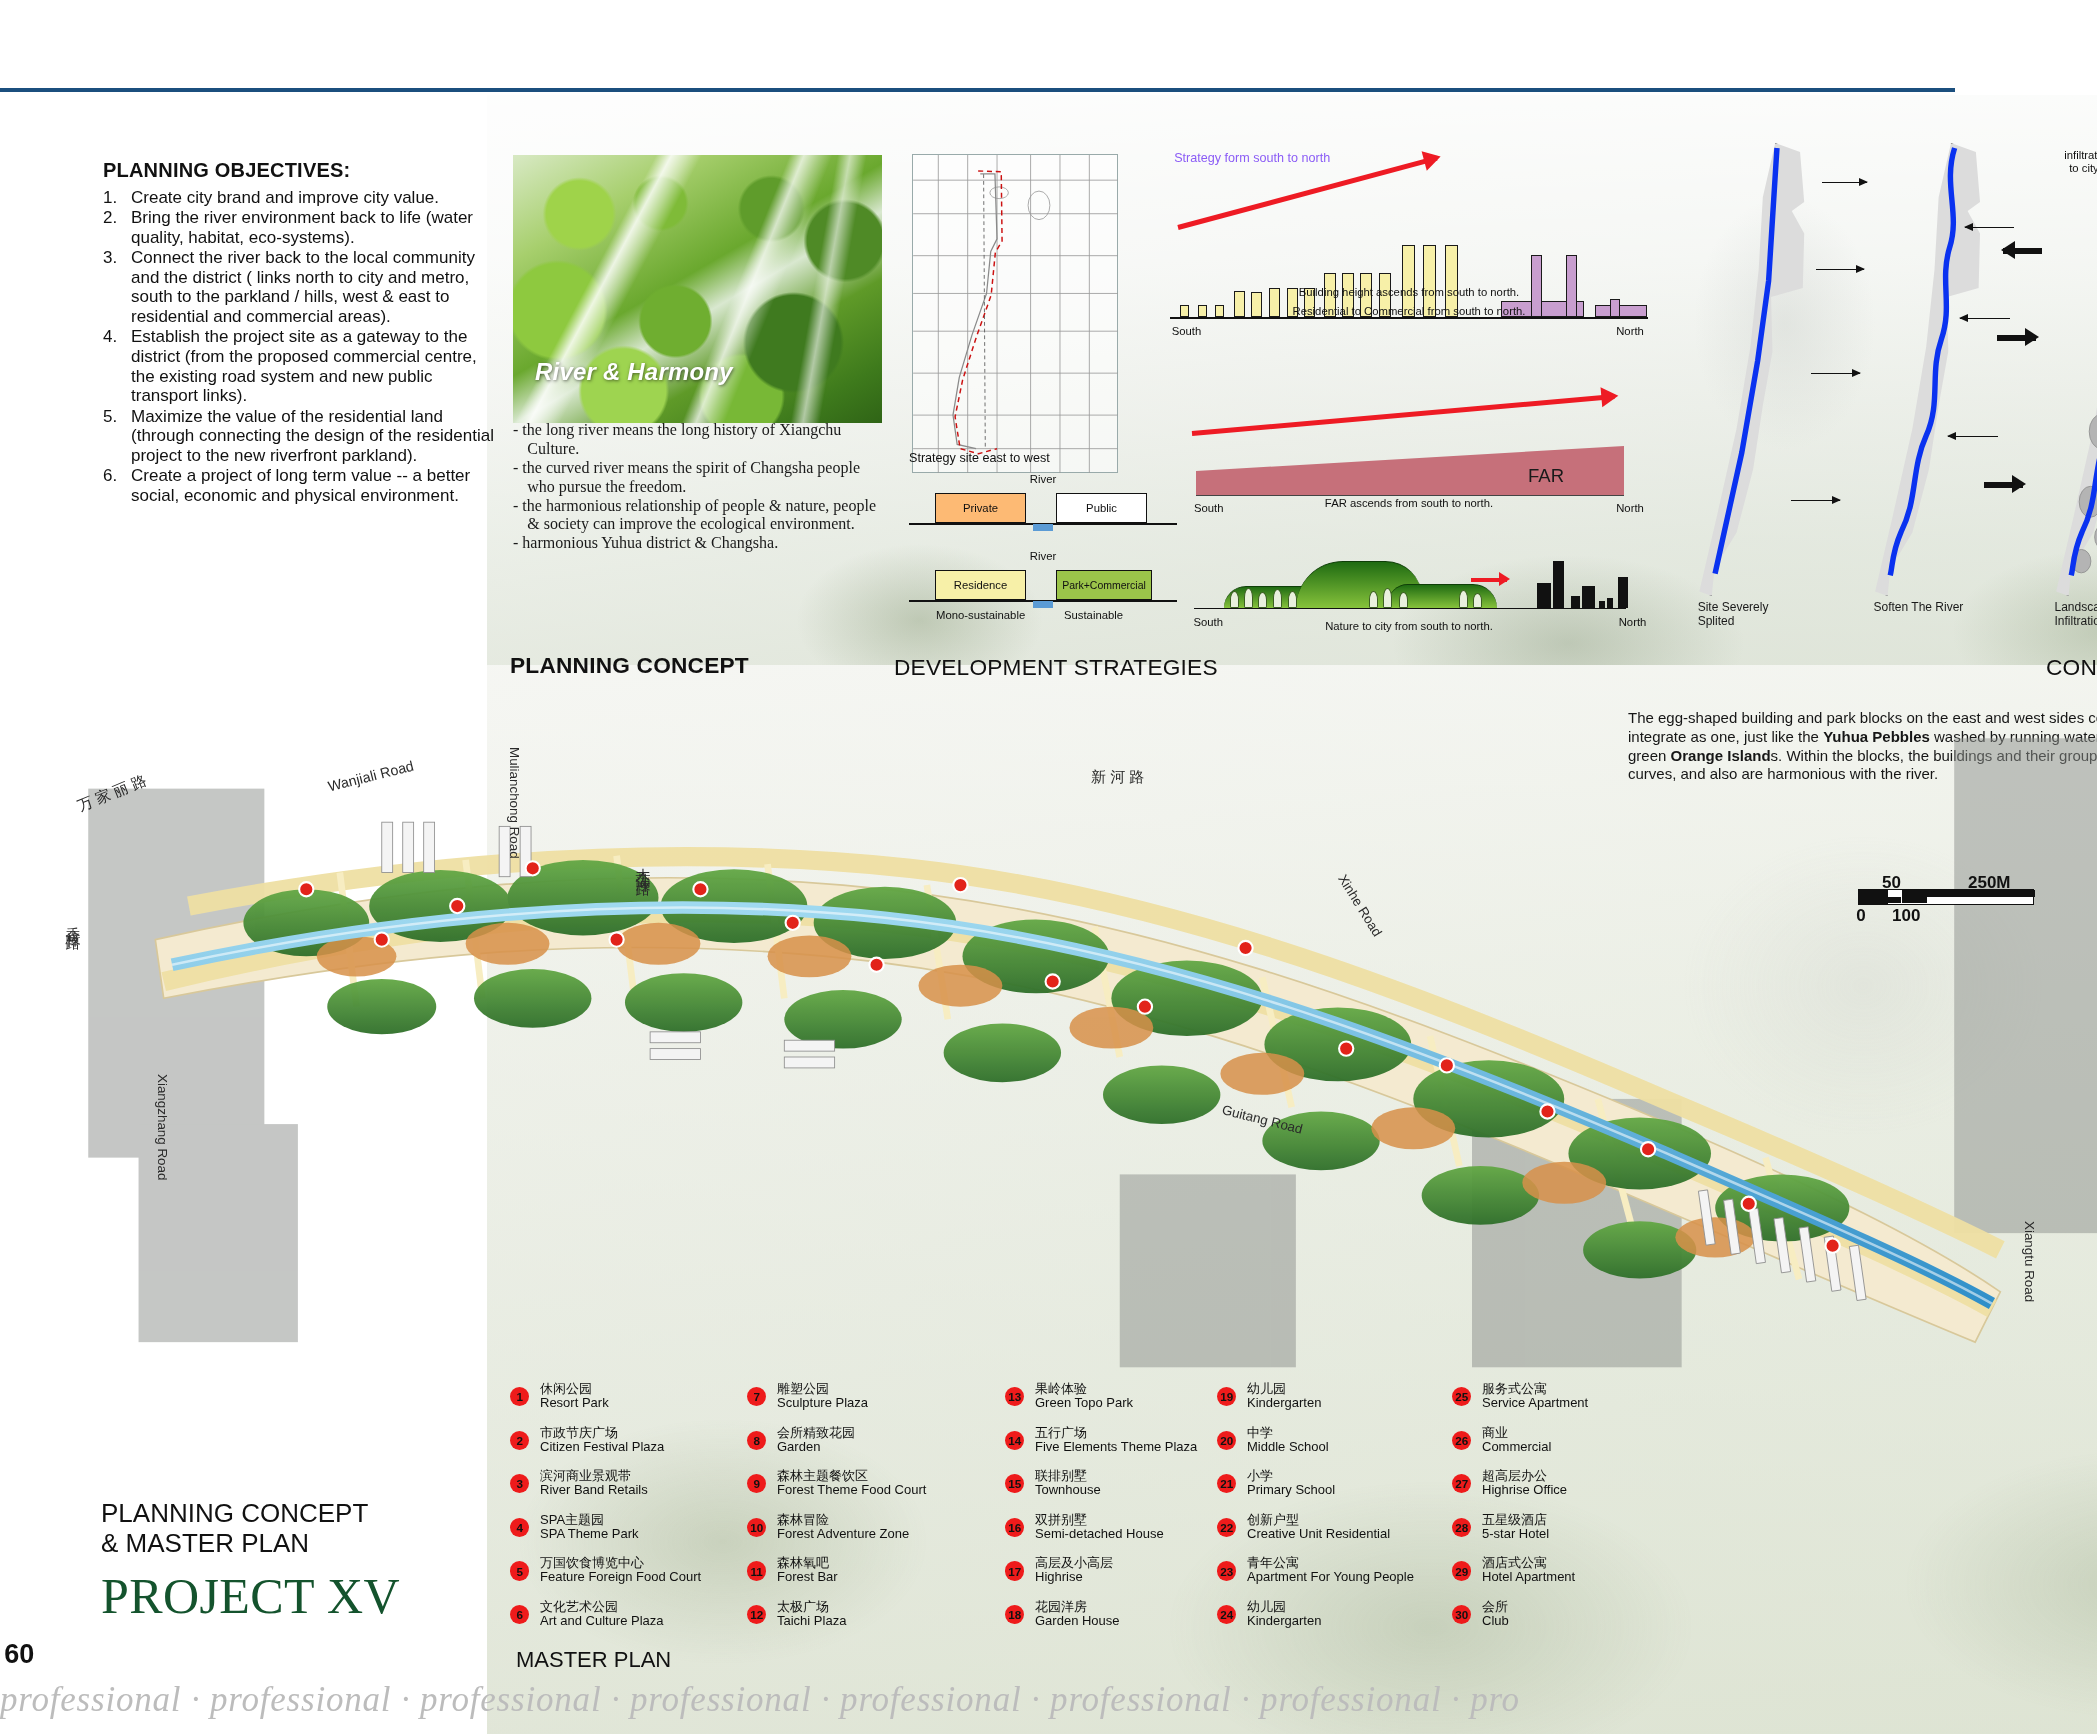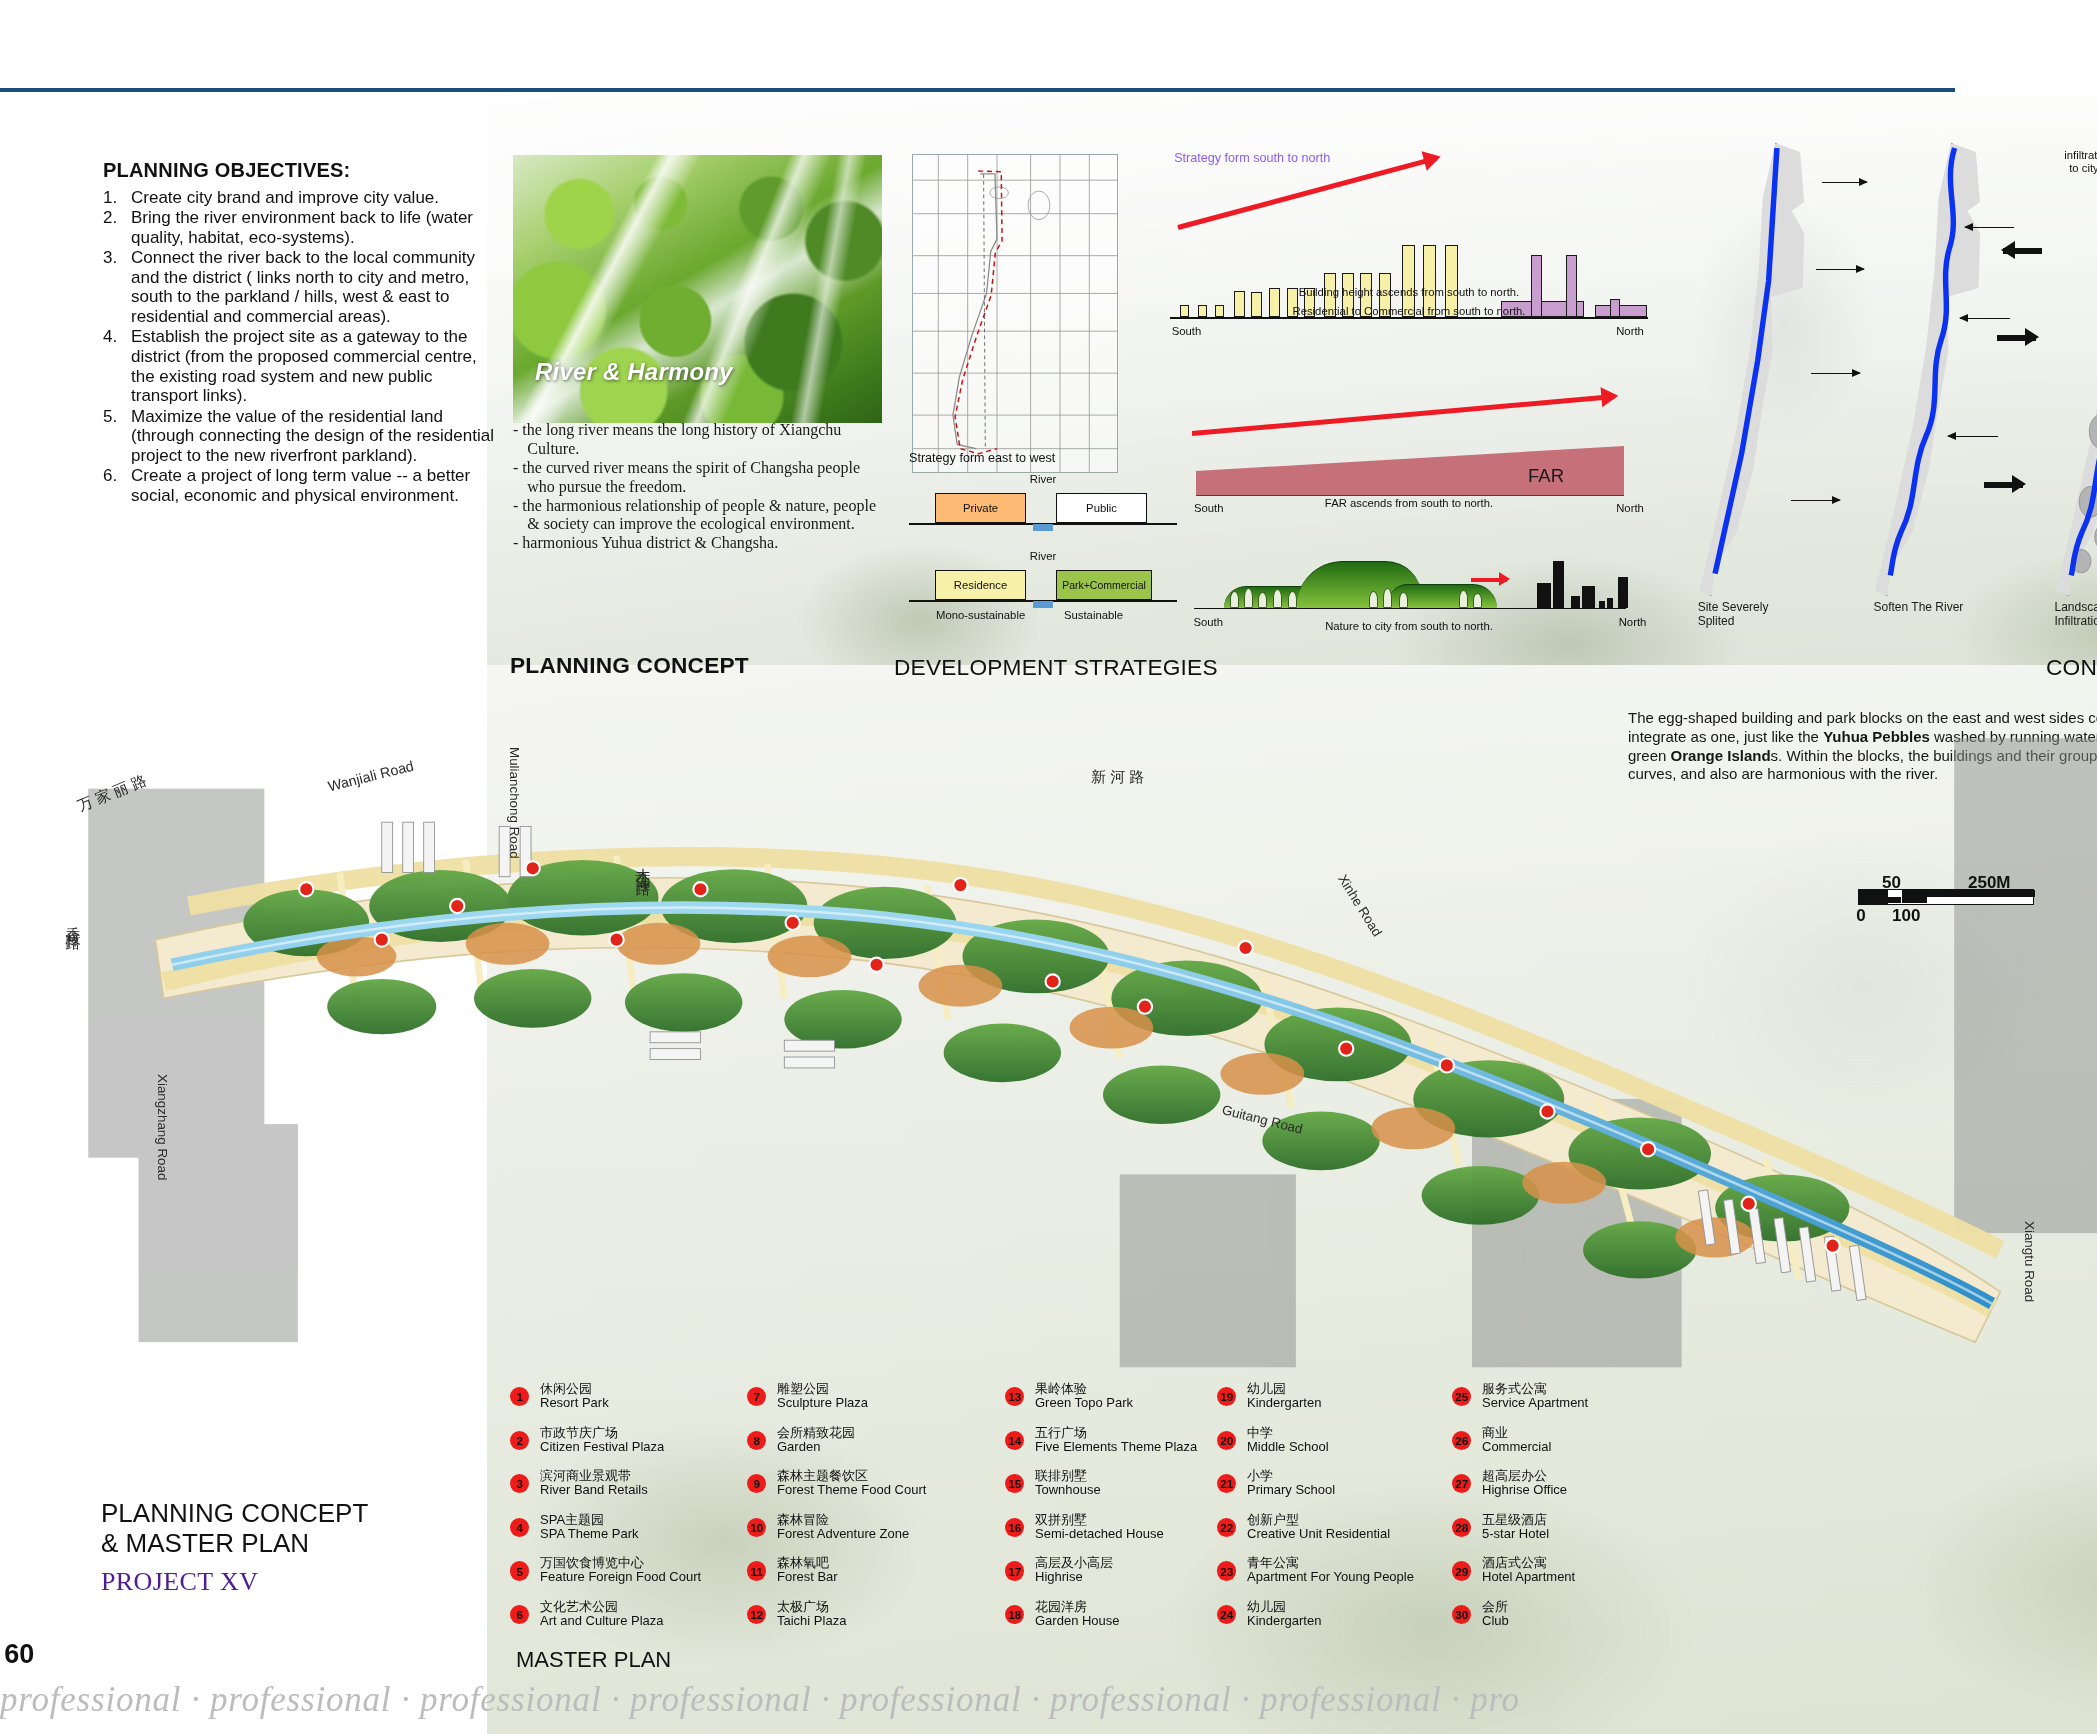--- a/index.html
+++ b/index.html
@@ -198,21 +198,21 @@
   .legend-item .num {
     position:absolute; left:0; top:5px; width:19.3px; height:19.3px; border-radius:50%;
     background:#ee1b1b; color:#111; font-size:11.7px; font-weight:bold;
     display:flex; align-items:center; justify-content:center;
   }
   .legend-item .cn { font-size:13px; color:#111; line-height:1.08; }
   .legend-item .en { font-size:13px; color:#111; line-height:1.08; }
 
   
   .t-planmaster { position:absolute; left:101px; top:1498px; font-size:26px; color:#111; line-height:1.16; }
-  .t-project { position:absolute; left:101px; top:1567px; font-size:26px; color:#4c1d95;
+  .t-project { position:absolute; left:101px; top:1567px; font-size:50px; color:#14532d;
                font-family:"Liberation Serif", serif; letter-spacing:0.4px; }
   .t-masterplan { position:absolute; left:516px; top:1647px; font-size:22px; color:#111; }
   .pagenum { position:absolute; left:4.2px; top:1639px; font-size:27px; font-weight:bold; color:#111; }
   .watermark {
     position:absolute; left:0; top:1680px; width:2452px; height:54px;
     font-family:"Liberation Serif", serif; font-style:italic; font-size:35px;
     color:#bcbcbc; white-space:nowrap; overflow:hidden; letter-spacing:0.8px;
   }
 </style>
 </head>
@@ -333,21 +333,21 @@
     <div class="cityblk" style="left:412px; width:13.4px; height:22px;"></div>
     <div class="cityblk" style="left:429px; width:5.9px; height:6.7px;"></div>
     <div class="cityblk" style="left:437px; width:5.9px; height:9.2px;"></div>
     <div class="cityblk" style="left:448px; width:10px; height:31px;"></div>
     <div style="position:absolute;left:23.5px;bottom:-6.7px;font-size:11.3px;color:#111;">South</div>
     <div style="position:absolute;right:1.7px;bottom:-6.7px;font-size:11.3px;color:#111;">North</div>
     <div class="cap-note" style="top:87px;">Nature to city from south to north.</div>
   </div>
 
   <div class="ew">
-    <div class="title">Strategy form east to west</div>
+    <div class="title">Strategy site east to west</div>
     <div class="ew-row" style="top:24px;">
       <div class="ew-line"></div>
       <div class="ew-river-lab">River</div>
       <div class="ew-box" style="left:26px; width:91px; background:#fdba74;">
         <span>Private</span>
       </div>
       <div class="ew-river-bar"></div>
       <div class="ew-box" style="left:147px; width:91px; background:#fff;">
         <span>Public</span>
       </div>

